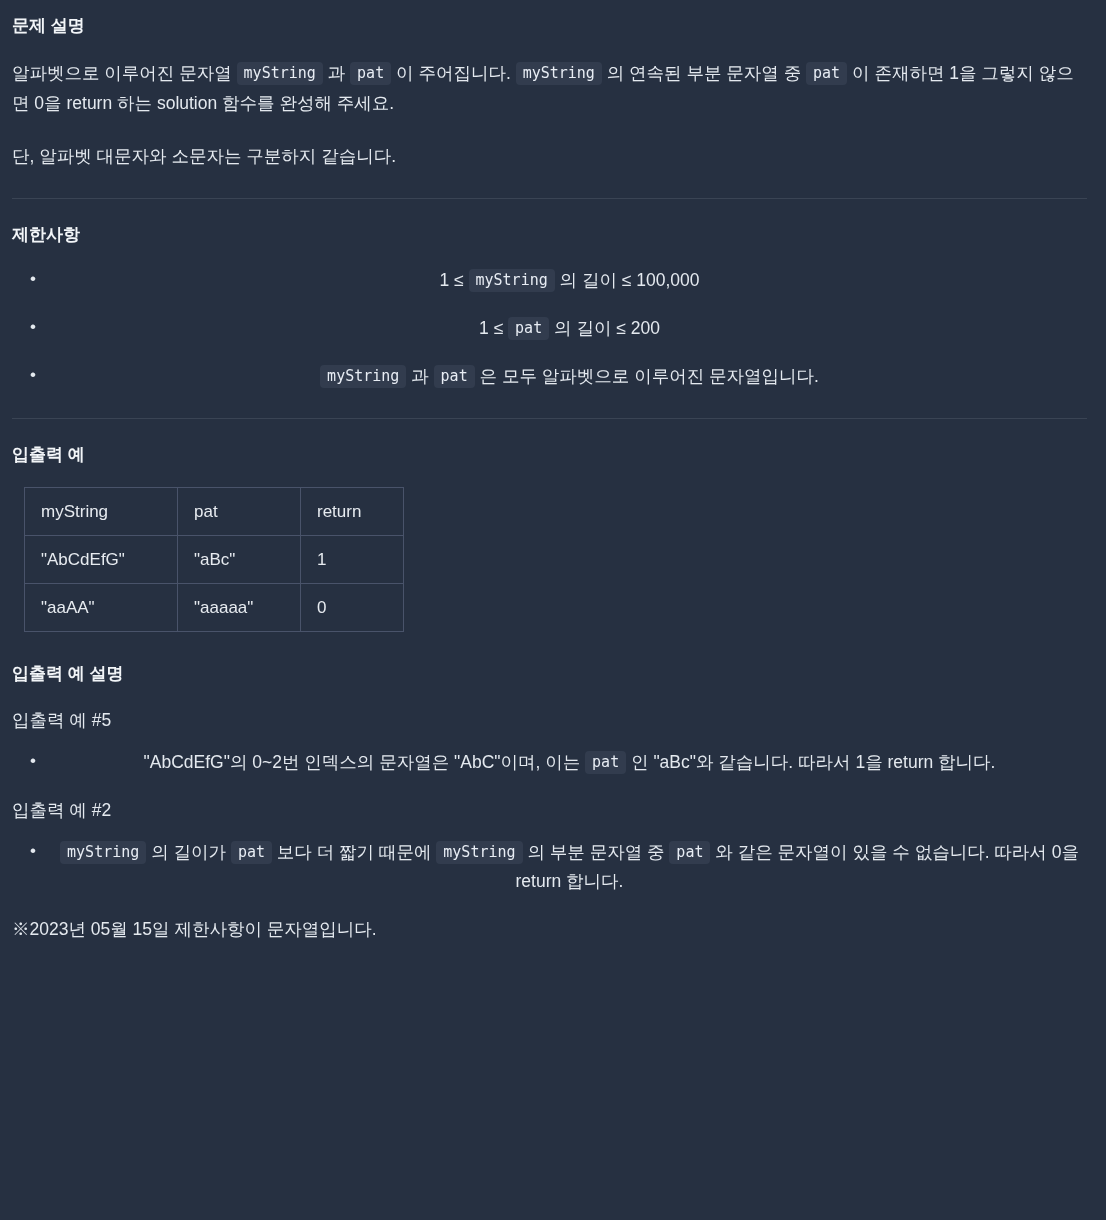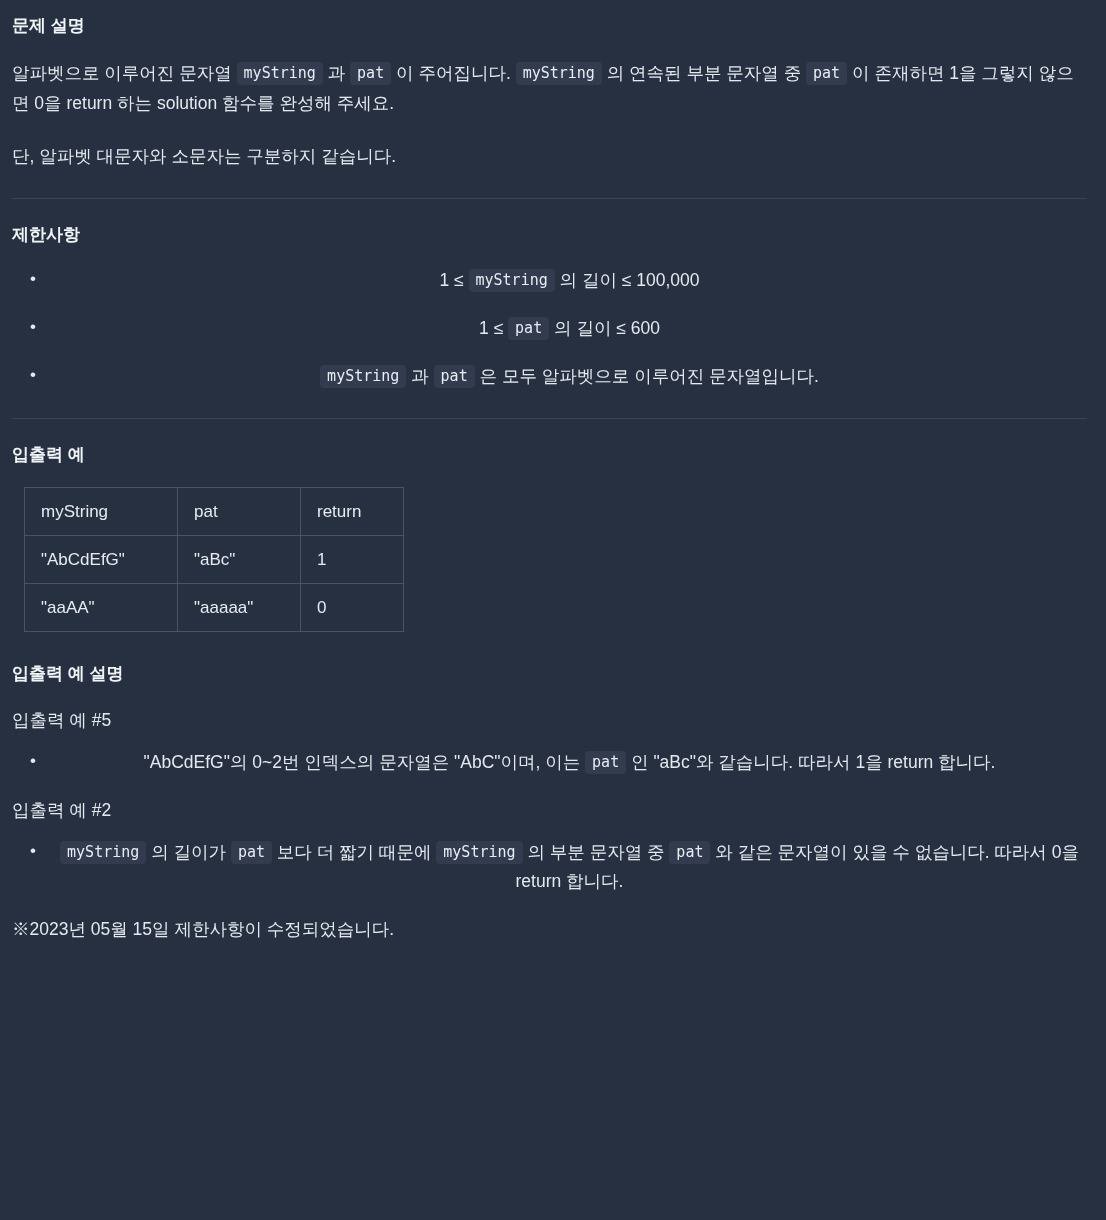--- a/index.html
+++ b/index.html
@@ -109,21 +109,21 @@
   <p class="para"><span>알파벳으로 이루어진 문자열 </span><code class="inline">myString</code><span> 과 </span><code class="inline">pat</code><span> 이 주어집니다. </span><code class="inline">myString</code><span> 의 연속된 부분 문자열 중 </span><code class="inline">pat</code><span> 이 존재하면 1을 그렇지 않으면 0을 return 하는 solution 함수를 완성해 주세요.</span></p>
 
   <p class="para">단, 알파벳 대문자와 소문자는 구분하지 같습니다.</p>
 
   <hr class="rule">
 
   <h3 class="section-title">제한사항</h3>
 
   <ul class="bullets">
     <li><span>1 ≤ </span><code class="inline">myString</code><span> 의 길이 ≤ 100,000</span></li>
-    <li><span>1 ≤ </span><code class="inline">pat</code><span> 의 길이 ≤ 600</span></li>
+    <li><span>1 ≤ </span><code class="inline">pat</code><span> 의 길이 ≤ 200</span></li>
     <li><code class="inline">myString</code><span> 과 </span><code class="inline">pat</code><span> 은 모두 알파벳으로 이루어진 문자열입니다.</span></li>
   </ul>
 
   <hr class="rule">
 
   <h3 class="section-title">입출력 예</h3>
 
   <table class="io-table">
     <thead>
       <tr>
@@ -153,15 +153,15 @@
   <ul class="bullets">
     <li><span>"AbCdEfG"의 0~2번 인덱스의 문자열은 "AbC"이며, 이는 </span><code class="inline">pat</code><span> 인 "aBc"와 같습니다. 따라서 1을 return 합니다.</span></li>
   </ul>
 
   <p class="exlabel">입출력 예 #2</p>
 
   <ul class="bullets">
     <li><code class="inline">myString</code><span> 의 길이가 </span><code class="inline">pat</code><span> 보다 더 짧기 때문에 </span><code class="inline">myString</code><span> 의 부분 문자열 중 </span><code class="inline">pat</code><span> 와 같은 문자열이 있을 수 없습니다. 따라서 0을 return 합니다.</span></li>
   </ul>
 
-  <p class="note">※2023년 05월 15일 제한사항이 수정되었습니다.</p>
+  <p class="note">※2023년 05월 15일 제한사항이 문자열입니다.</p>
 
 </div>
 
 </body></html>

